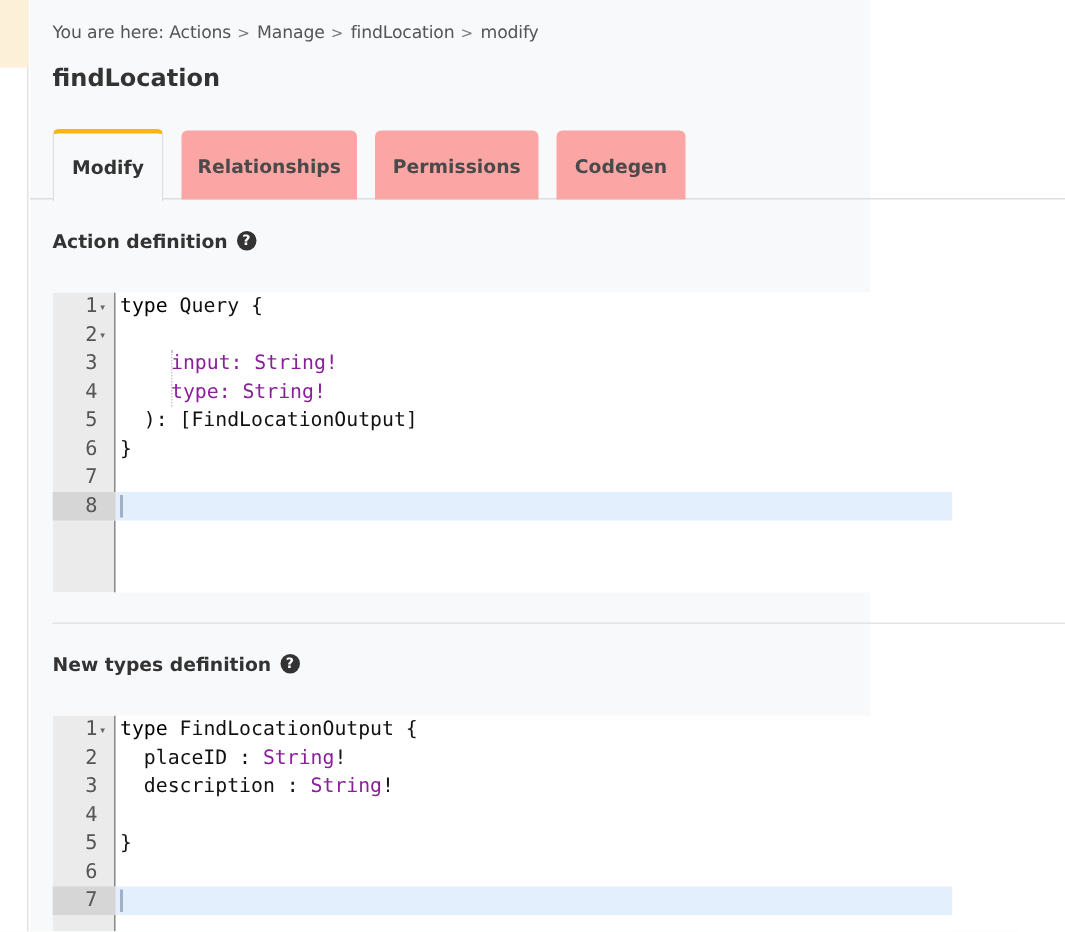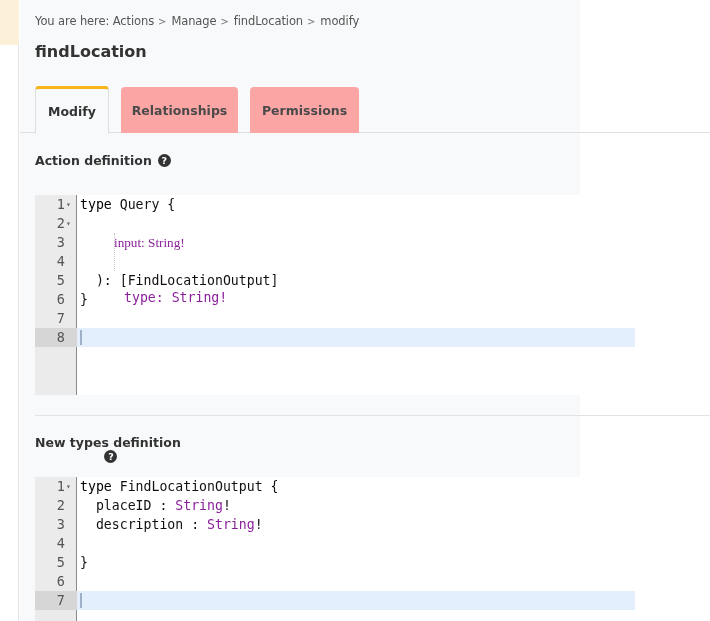--- a/index.html
+++ b/index.html
@@ -122,20 +122,21 @@
     <span>You are here:</span>
     <span>Actions</span><span class="sep">&gt;</span><span>Manage</span><span class="sep">&gt;</span><span>findLocation</span><span class="sep">&gt;</span><span>modify</span>
   </div>
 
   <div class="page-title">findLocation</div>
 
   <div class="tabs">
     <div class="tab active" style="left:15px;width:74px;">Modify</div>
     <div class="tab" style="left:101px;width:117px;">Relationships</div>
     <div class="tab" style="left:230px;width:109px;text-align:right;">Permissions</div>
+    <div class="tab" style="left:351px;width:86px;">Codegen</div>
   </div>
 
   <div class="section-title" style="top:153px;">
     <span>Action definition</span>
     <span class="help-icon">?</span>
   </div>
 
   <div class="editor" style="top:195px;height:200px;">
     <div class="gutter"></div>
     <div class="indent-guide" style="left:79px;top:38px;height:38px;"></div>
@@ -144,25 +145,25 @@
       <span class="line-num">1</span>
       <span class="fold" style="top:0;">▾</span>
       <span class="code"><span class="kw">type</span><span> Query {</span></span>
     </div>
     <div class="line" style="top:19px;">
       <span class="line-num">2</span>
       <span class="fold">▾</span>
     </div>
     <div class="line" style="top:38px;">
       <span class="line-num">3</span>
-      <span class="code" style="left:79px;font-family:Liberation Serif, serif;"><span class="ty">input: String!</span></span>
+      <span class="code" style="left:79px;"><span class="ty">input: String!</span></span>
     </div>
     <div class="line" style="top:57px;">
       <span class="line-num">4</span>
-      <span class="code" style="left:89px;margin-top:36px;"><span class="ty">type: String!</span></span>
+      <span class="code" style="left:79px;"><span class="ty">type: String!</span></span>
     </div>
     <div class="line" style="top:76px;">
       <span class="line-num">5</span>
       <span class="code">  ): [FindLocationOutput]</span>
     </div>
     <div class="line" style="top:95px;">
       <span class="line-num">6</span>
       <span class="code">}</span>
     </div>
     <div class="line" style="top:114px;">
@@ -170,21 +171,21 @@
     </div>
     <div class="line active" style="top:133px;">
       <span class="line-num-cell"></span>
       <span class="line-num">8</span>
       <span class="cursor"></span>
     </div>
   </div>
 
   <div class="divider"></div>
 
-  <div class="section-title" style="top:435px;flex-direction:column;">
+  <div class="section-title" style="top:435px;">
     <span>New types definition</span>
     <span class="help-icon">?</span>
   </div>
 
   <div class="editor" style="top:477px;height:144px;">
     <div class="gutter"></div>
 
     <div class="line" style="top:0px;">
       <span class="line-num">1</span>
       <span class="fold">▾</span>

